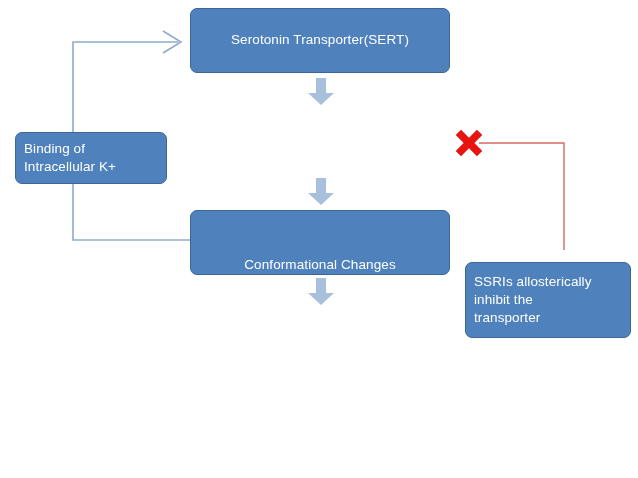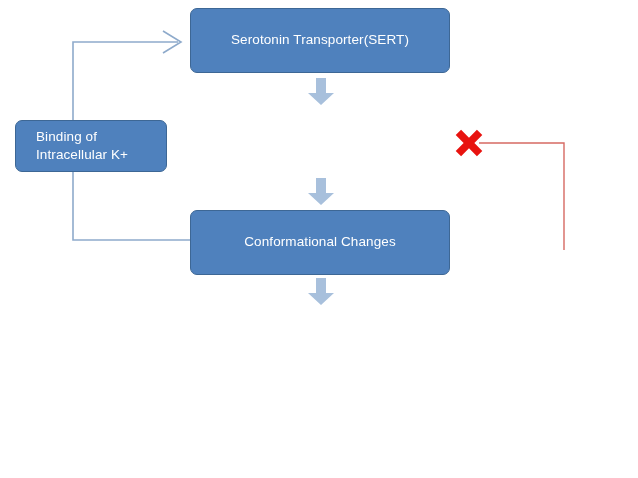--- a/index.html
+++ b/index.html
@@ -31,21 +31,22 @@
     letter-spacing: 0.1px;
   }
   .node.center {
     justify-content: center;
     text-align: center;
     padding: 0 12px;
   }
   .node.left-align {
     justify-content: center;
     text-align: left;
-    padding: 0 20px;
+    padding: 0 8px;
+    margin-top: 12px;
   }
   .node .label {
     display: block;
     width: 100%;
     white-space: pre-line;
   }
 
   
   .down-arrow {
     position: absolute;
@@ -112,25 +113,30 @@
     <svg viewBox="0 0 28 28" width="28" height="28" aria-hidden="true">
       <path d="M9,0 H19 V15 H27 L14,27 L1,15 H9 Z" fill="#a8c0dc"></path>
     </svg>
   </div>
 
   <div class="node center" style="left:190px; top:8px; width:260px; height:65px;">
     <span class="label">Serotonin Transporter(SERT)</span>
   </div>
 
 
-  <div class="node center" style="left:190px; top:210px; width:260px; height:65px;">
+  <div class="node center" style="left:190px; top:210px; width:260px; height:65px;align-items:flex-end;">
     <span class="label">Conformational Changes</span>
   </div>
 
 
 
   <div class="node left-align" style="left:15px; top:120px; width:152px; height:52px;">
     <span class="label">Binding of
 Intracellular K+</span>
   </div>
 
+  <div class="node left-align" style="left:465px; top:250px; width:166px; height:76px;">
+    <span class="label">SSRIs allosterically
+inhibit the
+transporter</span>
+  </div>
 
 </div>
 
 </body></html>

